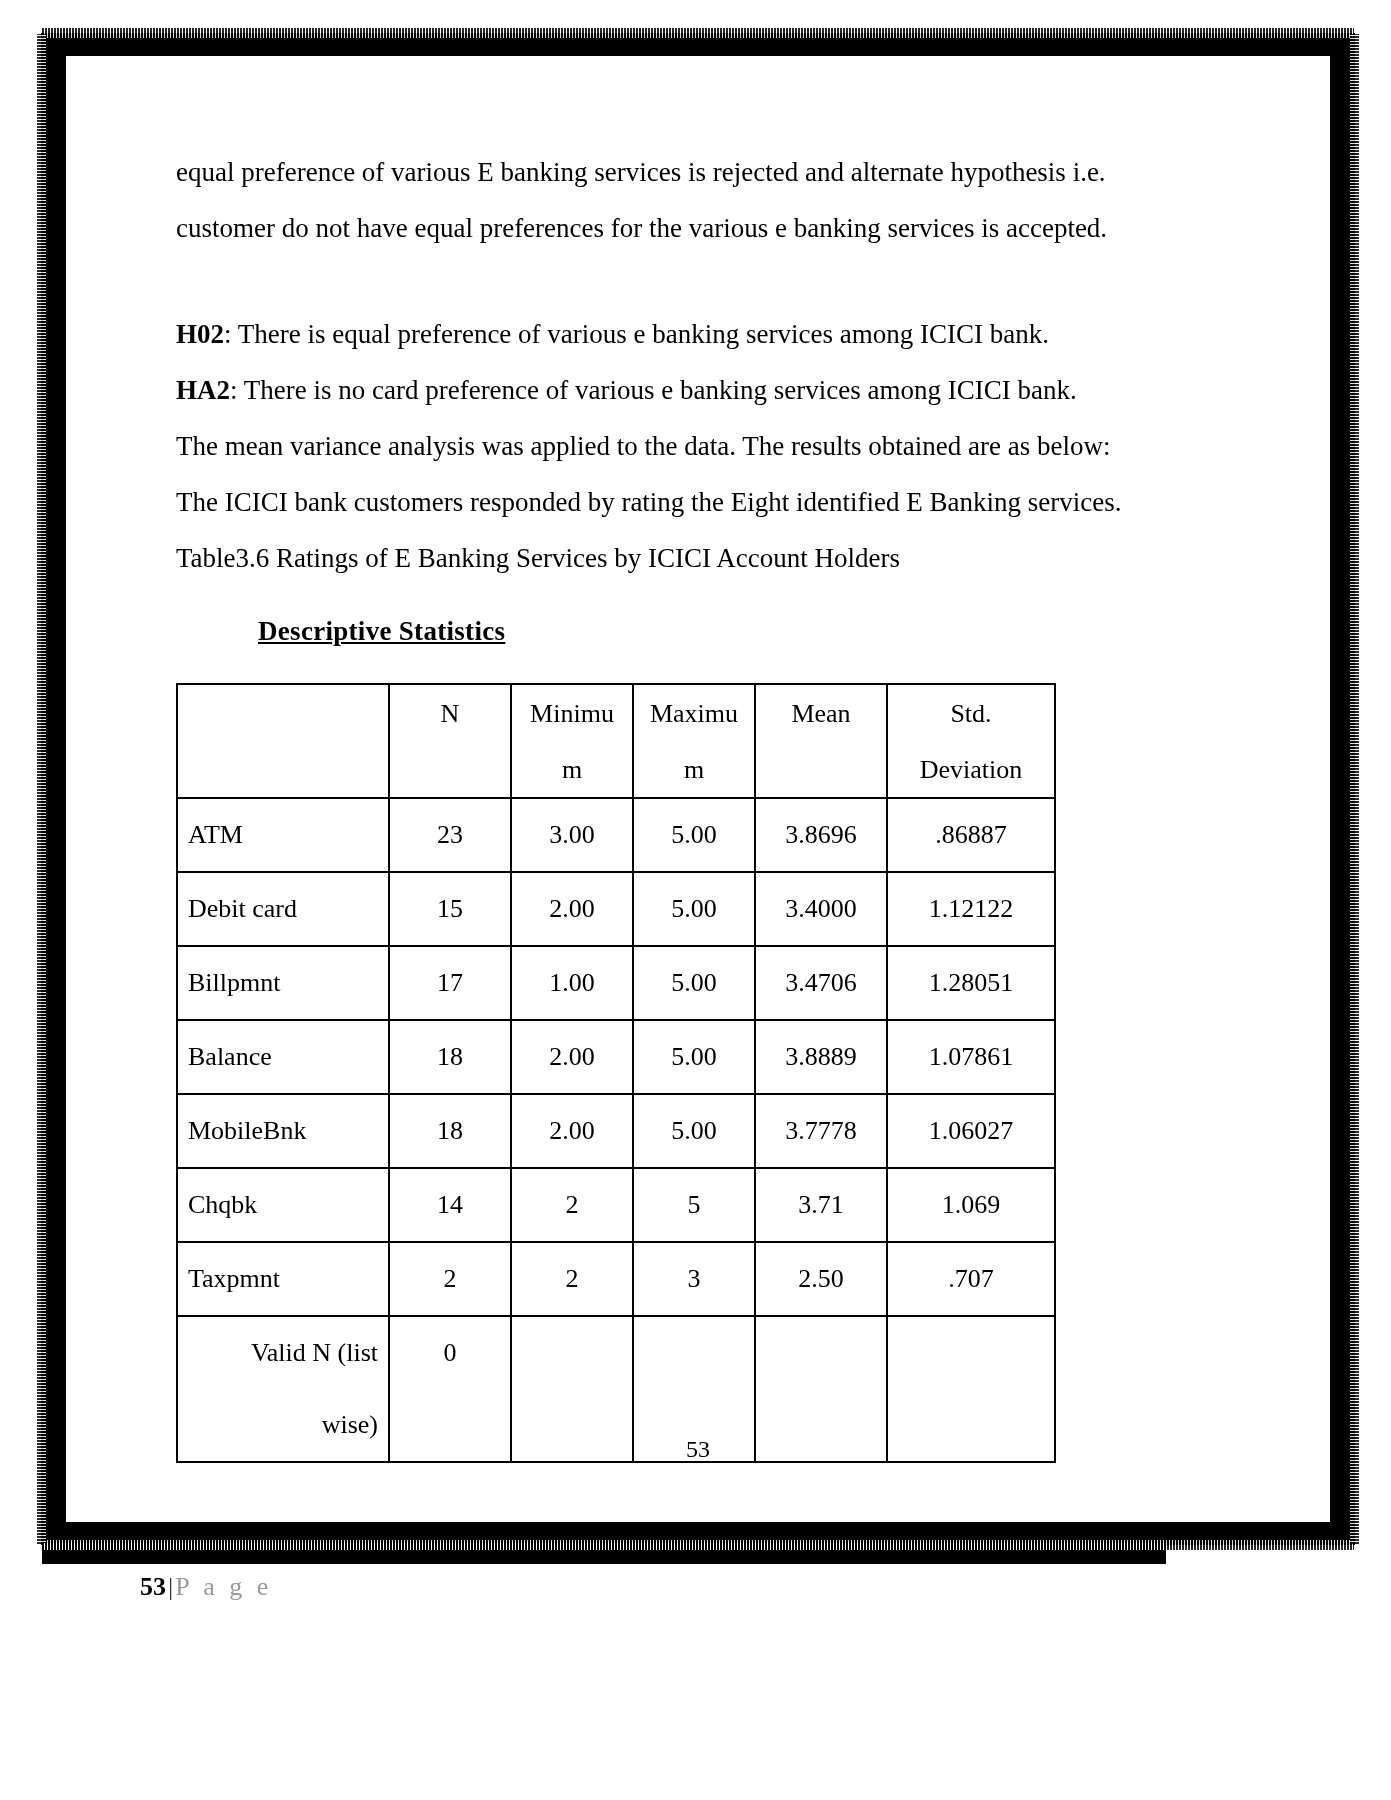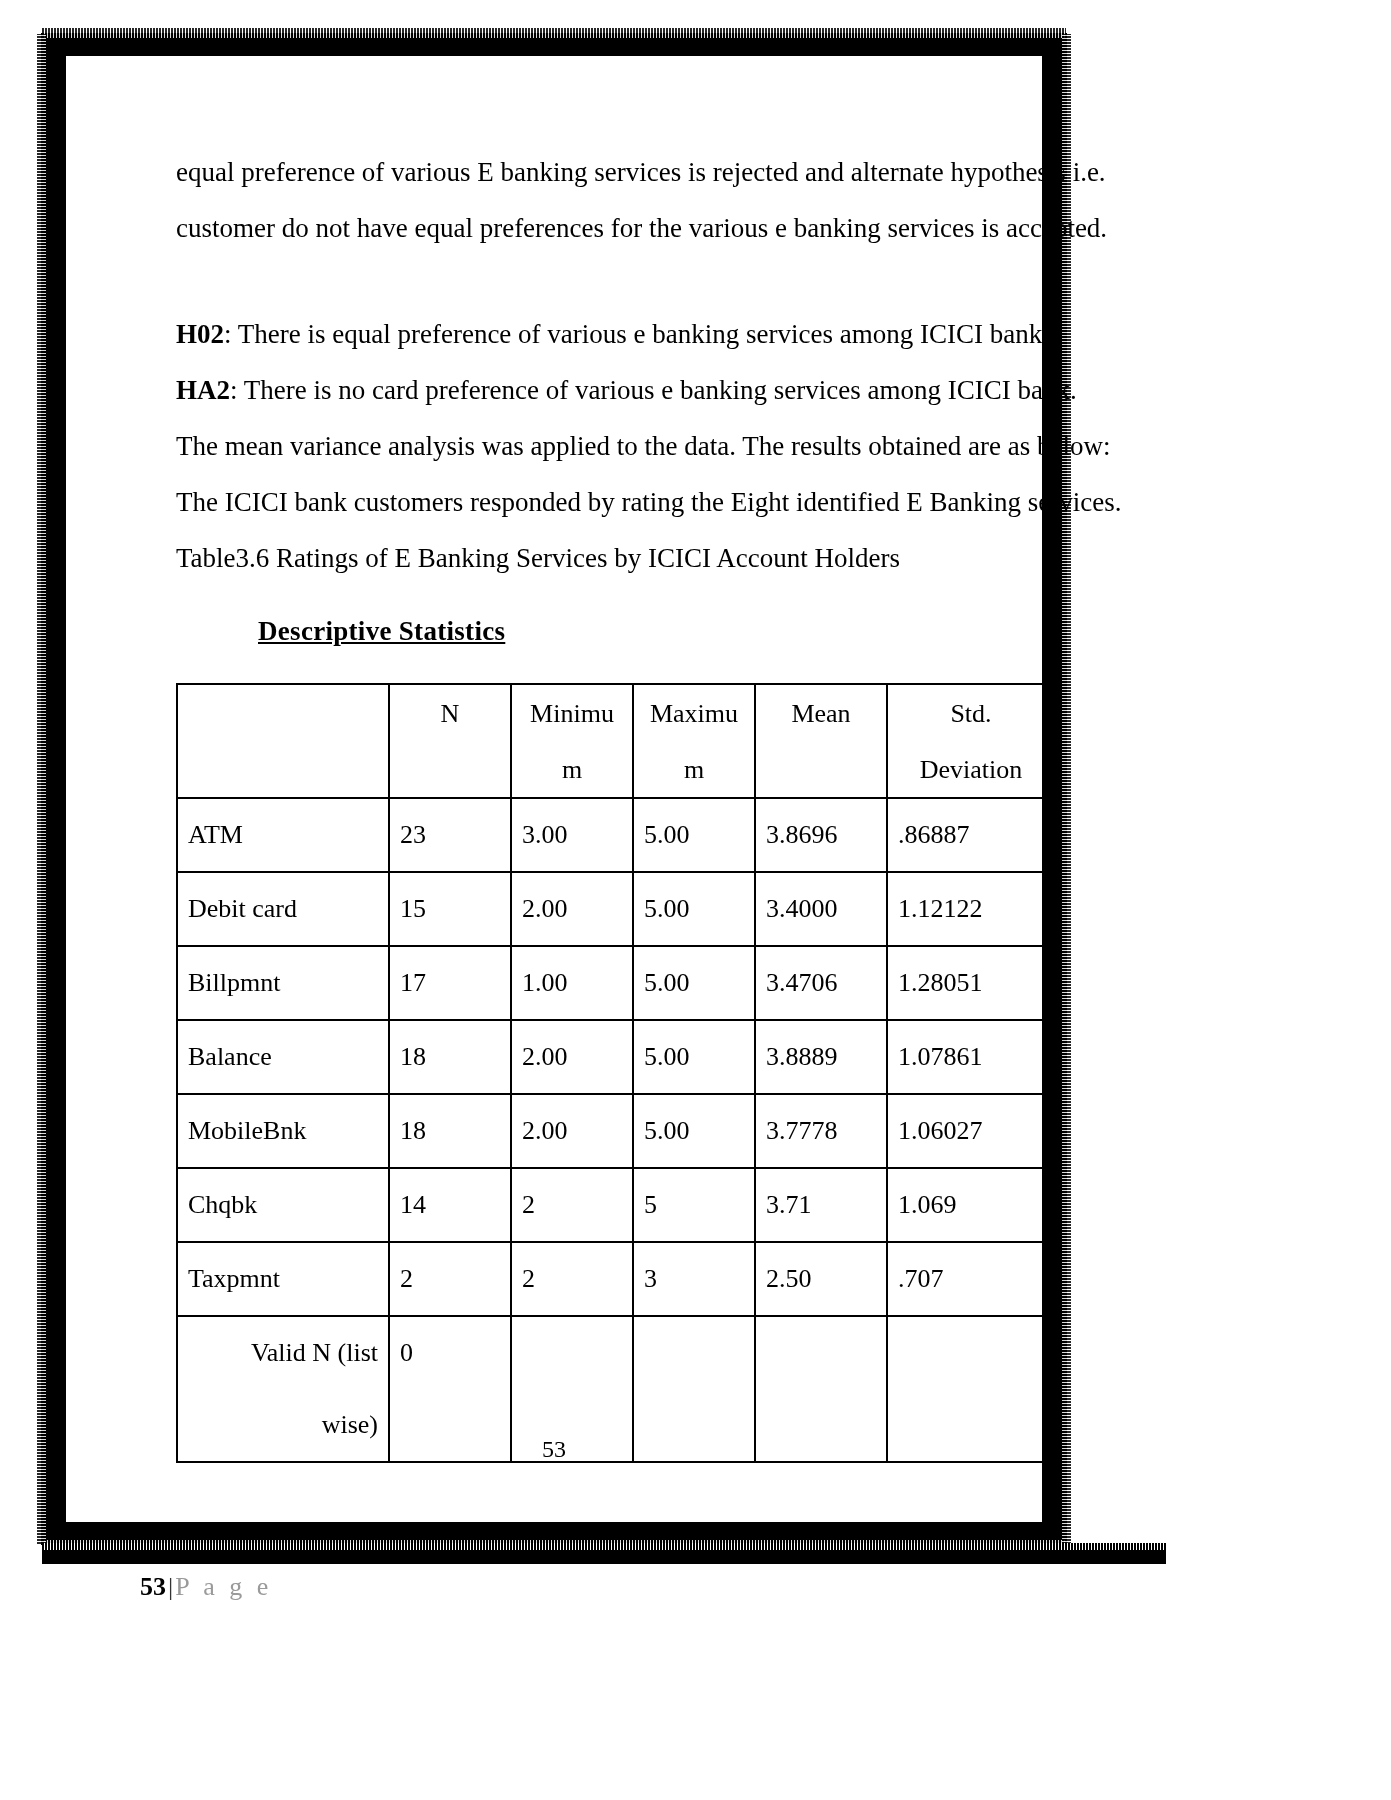--- a/index.html
+++ b/index.html
@@ -14,21 +14,21 @@
     font-family: "Liberation Serif", "DejaVu Serif", serif;
     color: #000000;
     overflow: hidden;
   }
 
   
   #scan-page {
     position: absolute;
     left: 42px;
     top: 34px;
-    width: 1024px;
+    width: 1312px;
     height: 1510px;
     background: #000000;
     
     box-shadow: 0 0 0 1px #000;
   }
   #scan-noise-top, #scan-noise-bottom {
     position: absolute;
     left: 0;
     width: 100%;
     height: 10px;
@@ -139,21 +139,21 @@
   .col-mean { width: 132px; }
   .col-sd { width: 168px; }
 
   #stats-table tbody td {
     height: 72px;
     line-height: 72px;
     padding: 0 10px;
     margin-left: 40px;
   }
   .cell-label { text-align: left; }
-  .cell-num { text-align: left; }
+  .cell-num { text-align: center; }
 
   tr.valid-row td { height: 152px; }
   tr.valid-row td.cell-label {
     line-height: 58px;
     padding-top: 14px;
     height: 138px;
   }
   tr.valid-row td.cell-num {
     line-height: 152px;
   }

